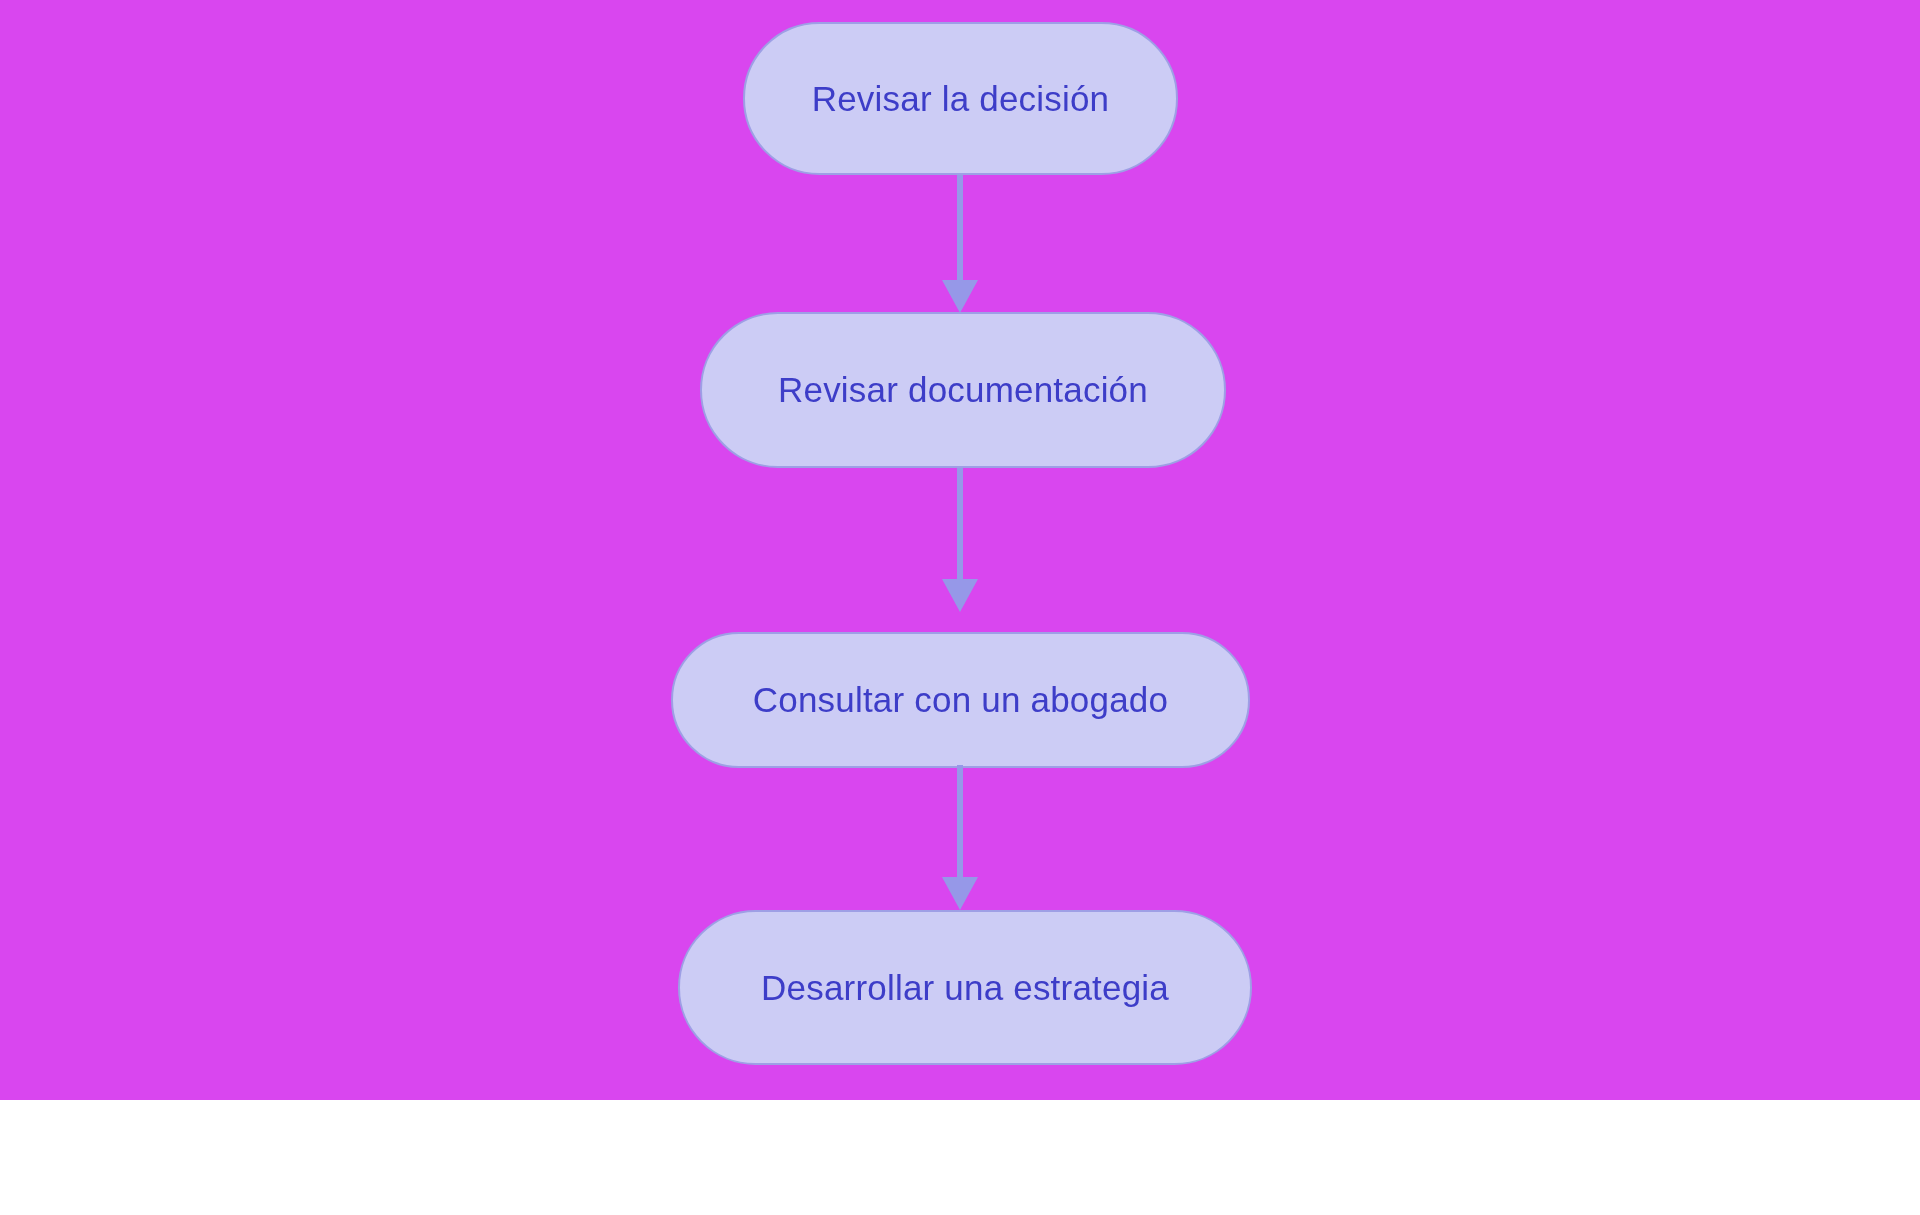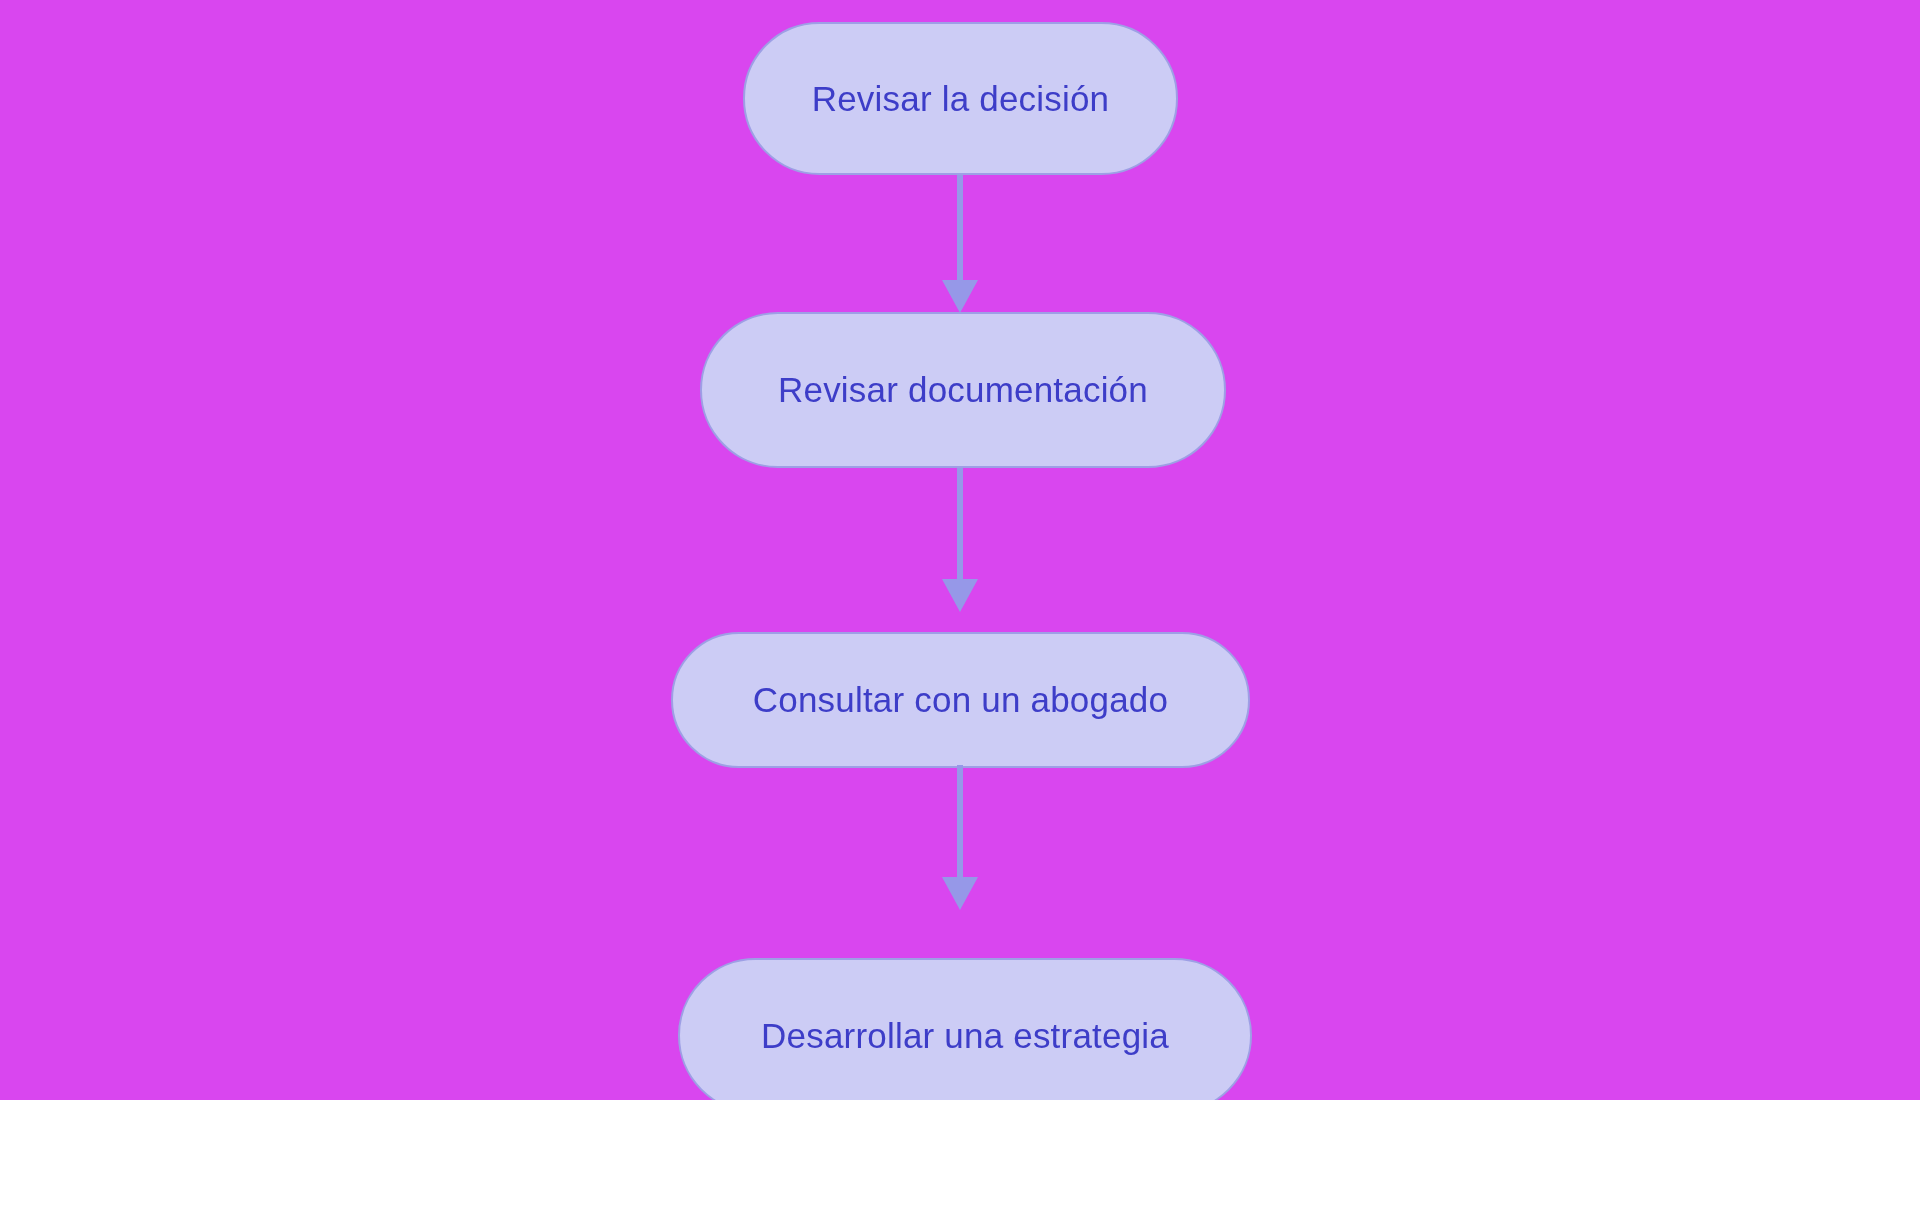--- a/index.html
+++ b/index.html
@@ -18,21 +18,21 @@
     display:flex;align-items:center;justify-content:center;
     box-sizing:border-box;
     color:#3D3DC8;
     font-size:35px;
     letter-spacing:0.2px;
   }
   .node span{white-space:nowrap;}
   .node-1{left:743px;top:22px;width:435px;height:153px;}
   .node-2{left:700px;top:312px;width:526px;height:156px;}
   .node-3{left:671px;top:612px;width:579px;height:136px;margin-top:20px;}
-  .node-4{left:678px;top:958px;width:574px;height:155px;}
+  .node-4{left:678px;top:910px;width:574px;height:155px;}
 
   
   .arrow{position:absolute;left:942px;width:36px;display:flex;flex-direction:column;align-items:center;}
   .arrow-line{width:6px;background:#9698E8;}
   .arrow-head{width:0;height:0;border-left:18px solid transparent;border-right:18px solid transparent;border-top:33px solid #9698E8;}
   .arrow-1{top:175px;height:138px;}
   .arrow-1 .arrow-line{height:105px;}
   .arrow-2{top:468px;height:144px;}
   .arrow-2 .arrow-line{height:111px;}
   .arrow-3{top:765px;height:145px;}

